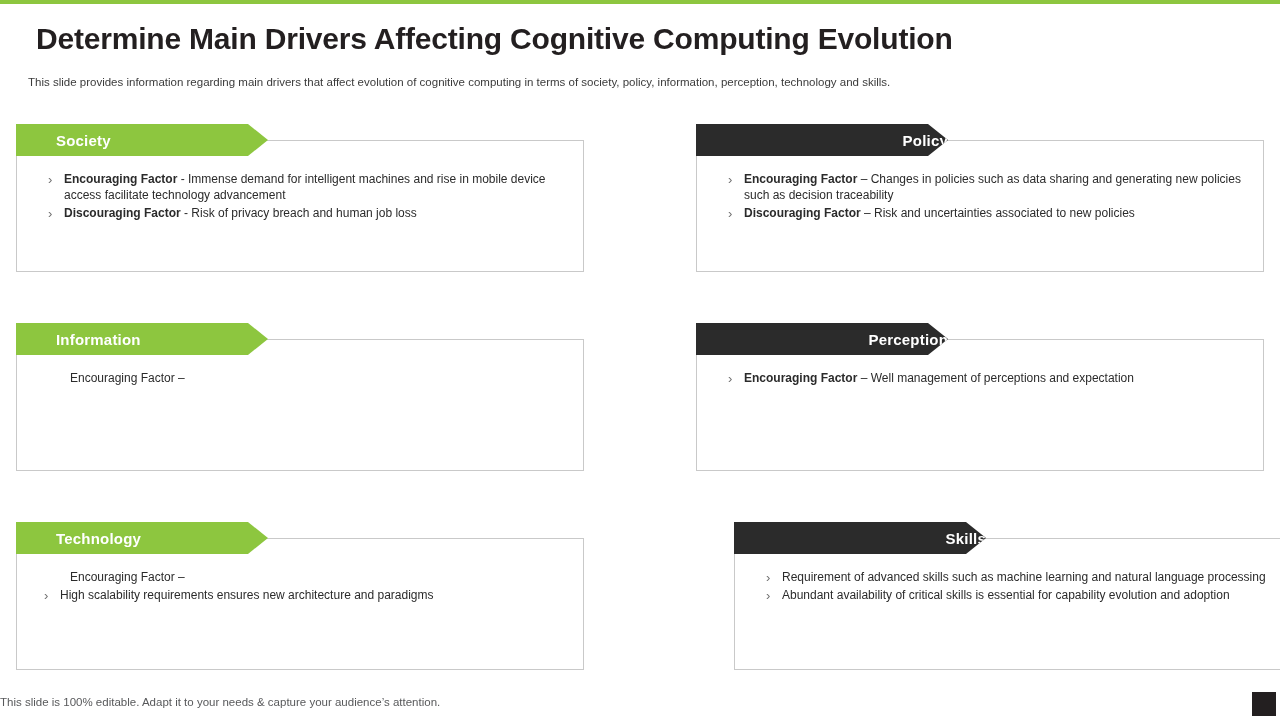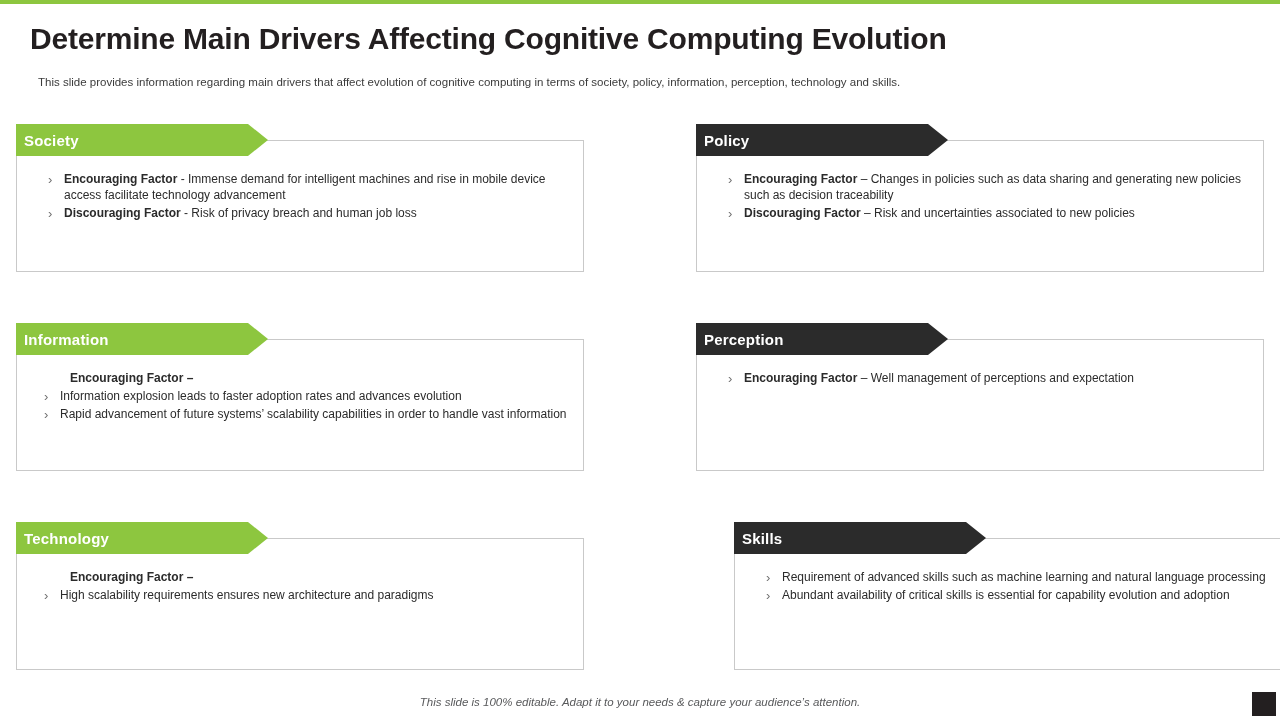--- a/index.html
+++ b/index.html
@@ -18,35 +18,34 @@
   .top-rule {
     position: absolute;
     top: 0; left: 0;
     width: 1280px;
     height: 4px;
     background: #8dc63f;
   }
   .title {
     position: absolute;
     top: 22px;
-    left: 30px;
+    left: 36px;
     font-size: 30px;
     font-weight: bold;
     letter-spacing: -0.2px;
     color: #231f20;
     white-space: nowrap;
   }
   .subtitle {
     position: absolute;
     top: 76px;
     left: 28px;
     font-size: 11.5px;
     color: #3b3b3b;
     white-space: nowrap;
-    margin-left: 10px;
   }
   .grid {
     position: absolute;
     top: 120px;
     left: 0;
     width: 1280px;
   }
   .card {
     position: absolute;
   }
@@ -58,41 +57,41 @@
   }
   .ribbon {
     position: absolute;
     top: 0;
     left: 0;
     height: 32px;
     width: 252px;
     display: flex;
     align-items: center;
     box-sizing: border-box;
-    padding-left: 8px;
+    padding-left: 40px;
     color: #ffffff;
     font-size: 15px;
     font-weight: bold;
     letter-spacing: 0.2px;
     clip-path: polygon(0 0, 232px 0, 252px 50%, 232px 100%, 0 100%);
   }
   .ribbon.green { background: #8dc63f; }
-  .ribbon.dark  { background: #2b2b2b; }
+  .ribbon.dark  { background: #2b2b2b; justify-content: flex-end; }
 
   .content {
     position: absolute;
     left: 26px;
     right: 16px;
     top: 48px;
     font-size: 12px;
     line-height: 1.32;
     color: #2b2b2b;
   }
   .lead {
-    font-weight: bold;
+    font-weight: normal;
     margin: 0 0 2px 0;
     padding-left: 12px;
   }
   ul.bullets {
     list-style: none;
     margin: 0;
     padding: 0;
   }
   ul.bullets li {
     position: relative;
@@ -107,24 +106,23 @@
     color: #6f6f6f;
     font-size: 13px;
   }
   .b { font-weight: bold; }
 
   .footer-note {
     position: absolute;
     bottom: 12px;
     left: 0;
     width: 1280px;
-    text-align: center;
+    text-align: left;
     font-size: 11.5px;
     color: #58595b;
-    font-style: italic;
   }
   .corner-square {
     position: absolute;
     right: 4px;
     bottom: 4px;
     width: 24px;
     height: 24px;
     background: #231f20;
   }
 </style>
@@ -164,24 +162,20 @@
     </div>
   </div>
 
   <div class="card" style="left:16px; top:203px; width:568px; height:148px;">
     <div class="card-box" style="left:0; top:16px; width:568px; height:132px;"></div>
     <div class="ribbon green">
       <span>Information</span>
     </div>
     <div class="content" style="left:42px;">
       <div class="lead">Encouraging Factor –</div>
-      <ul class="bullets" style="margin-left:-20px;">
-        <li>Information explosion leads to faster adoption rates and advances evolution</li>
-        <li>Rapid advancement of future systems’ scalability capabilities in order to handle vast information</li>
-      </ul>
     </div>
   </div>
 
   <div class="card" style="left:696px; top:203px; width:568px; height:148px;">
     <div class="card-box" style="left:0; top:16px; width:568px; height:132px;"></div>
     <div class="ribbon dark">
       <span>Perception</span>
     </div>
     <div class="content">
       <ul class="bullets">

